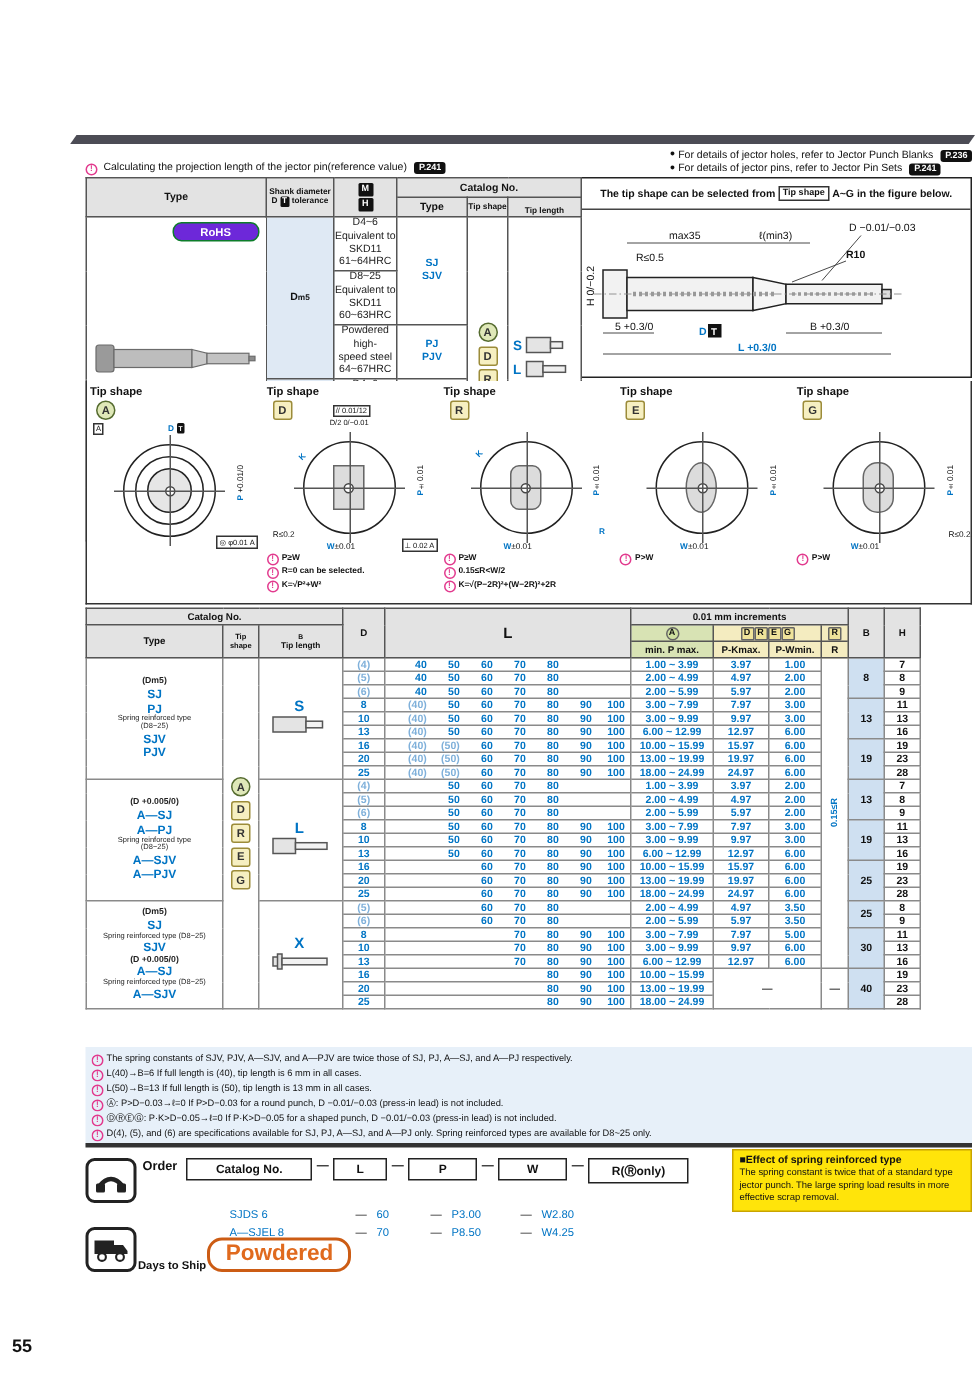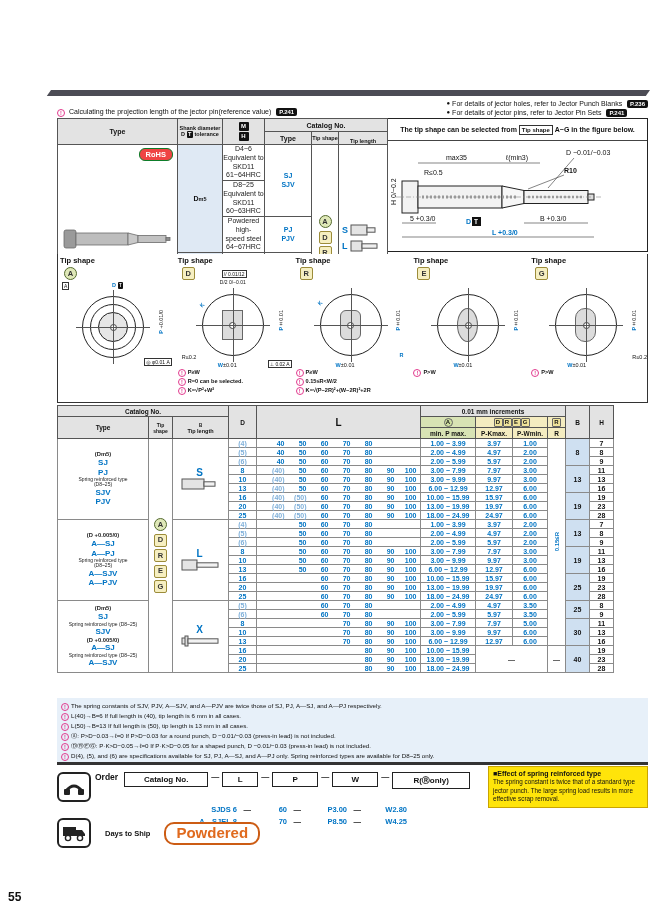--- a/index.html
+++ b/index.html
@@ -24,21 +24,21 @@
   .t1wrap{position:absolute;left:57px;top:118px;width:591px;height:134px;display:flex}
   table{border-collapse:collapse}
   .t1{width:330px;table-layout:fixed;border:1.5px solid #222}
   .t1 th,.t1 td{border:1px solid #555;font-size:7px;text-align:center;vertical-align:middle;padding:0}
   .t1 th{background:var(--hgray);font-weight:bold}
   .t1 .hrow1 th{height:13px}
   .t1 .hrow2 th{height:13px}
   .tbox{display:inline-block;background:#111;color:#fff;font-size:5.5px;font-weight:bold;padding:0 1.5px;border-radius:1px;line-height:7px}
   .mhbox{display:block;width:10px;margin:1px auto;background:#111;color:#fff;font-size:6px;font-weight:bold;line-height:9px;border-radius:1px}
   .photo-cell{position:relative;background:#fff}
-  .rohs{position:absolute;top:3px;right:4px;background:#ef4444;border:1px solid #0d7d2a;color:#fff;font-size:7.5px;font-weight:bold;padding:1px 6px;border-radius:6px}
+  .rohs{position:absolute;top:3px;right:4px;background:#6d28d9;border:1px solid #0d7d2a;color:#fff;font-size:7.5px;font-weight:bold;padding:1px 18px;border-radius:6px}
   .t1foot{position:absolute;bottom:2px;left:2px;right:2px;font-size:4.8px;text-align:left;color:#222}
   .shank-cell{background:#dfe9f4;font-weight:bold;font-size:8px}
   .stk{display:inline-flex;flex-direction:column;font-size:4.5px;line-height:4.5px;vertical-align:1px;text-align:left}
   .mat{font-size:4.6px;line-height:1.25;white-space:pre-line;color:#222}
   .cattype{color:var(--blue);font-weight:bold;font-size:8.5px;white-space:pre-line;line-height:1.2}
   .badge{display:flex;align-items:center;justify-content:center;width:13px;height:13px;margin:2.5px auto;font-size:7.5px;font-weight:bold;color:#333;border:1px solid #777}
   .badge.ci{border-radius:50%;background:#dfe8b8;border-color:#556b2f}
   .badge.sq{border-radius:2px;background:#f6efc1;border-color:#9c8c3a}
   .tlen-letter{color:var(--blue);font-weight:bold;font-size:9px;display:inline-block;margin-right:2px}
   .tlen-row{display:flex;align-items:center;justify-content:flex-start;padding-left:3px;height:16px}
@@ -94,28 +94,28 @@
   
   .fnbox{position:absolute;left:57px;top:698px;width:591px;background:var(--fnbg);padding:3px 4px}
   .fnbox div{font-size:6.2px;line-height:10px;white-space:nowrap;overflow:hidden}
   .fnrule{position:absolute;left:57px;top:762px;width:591px;height:3px;background:#333}
   
   .orderrow{position:absolute;left:57px;top:772px;width:591px}
   .sqicon{display:inline-flex;align-items:center;justify-content:center;width:34px;height:30px;border:2.5px solid #222;border-radius:6px;background:#fff}
   .order-grid{display:flex;align-items:flex-start;gap:0}
   .obox{border:1.3px solid #222;font-size:8px;font-weight:bold;text-align:center;padding:2px 0;background:#fff}
   .odash{width:14px;text-align:center;font-weight:bold;font-size:8px}
-  .ow1{width:84px}.ow2{width:36px}.ow3{width:46px}.ow4{width:46px}.ow5{width:78px}
+  .ow1{width:84px}.ow2{width:36px}.ow3{width:46px}.ow4{width:46px}.ow5{width:67px}
   .oex{display:flex;align-items:center;margin-top:3px}
-  .oex span{font-size:7.5px;font-weight:bold;color:var(--blue);text-align:right}
+  .oex span{font-size:7.5px;font-weight:normal;color:var(--blue);text-align:left}
   .olabel{font-size:8.5px;font-weight:bold;margin:0 6px 0 4px}
   .effect{position:absolute;right:0;top:-6px;width:160px;background:#ffe40a;border:1px solid #c9a400;padding:3px 4px}
   .effect .et{font-size:7px;font-weight:bold}
   .effect .eb{font-size:6.3px;line-height:1.35;margin-top:1px}
-  .shiprow{position:absolute;left:57px;top:818px;display:flex;align-items:center;gap:14px}
+  .shiprow{position:absolute;left:57px;top:818px;display:flex;align-items:flex-end;gap:1px}
   .quote{border:2px solid #cc5c14;border-radius:10px;color:var(--orange);font-size:15px;font-weight:bold;padding:0 10px 2px 10px}
   .shiplabel{font-size:7.5px;font-weight:bold}
   .pageno{position:absolute;left:8px;top:890px;font-size:12px;font-weight:bold}
   svg text{font-family:"Liberation Sans",sans-serif}
 </style>
 </head>
 <body>
 
 <div class="page">
 

